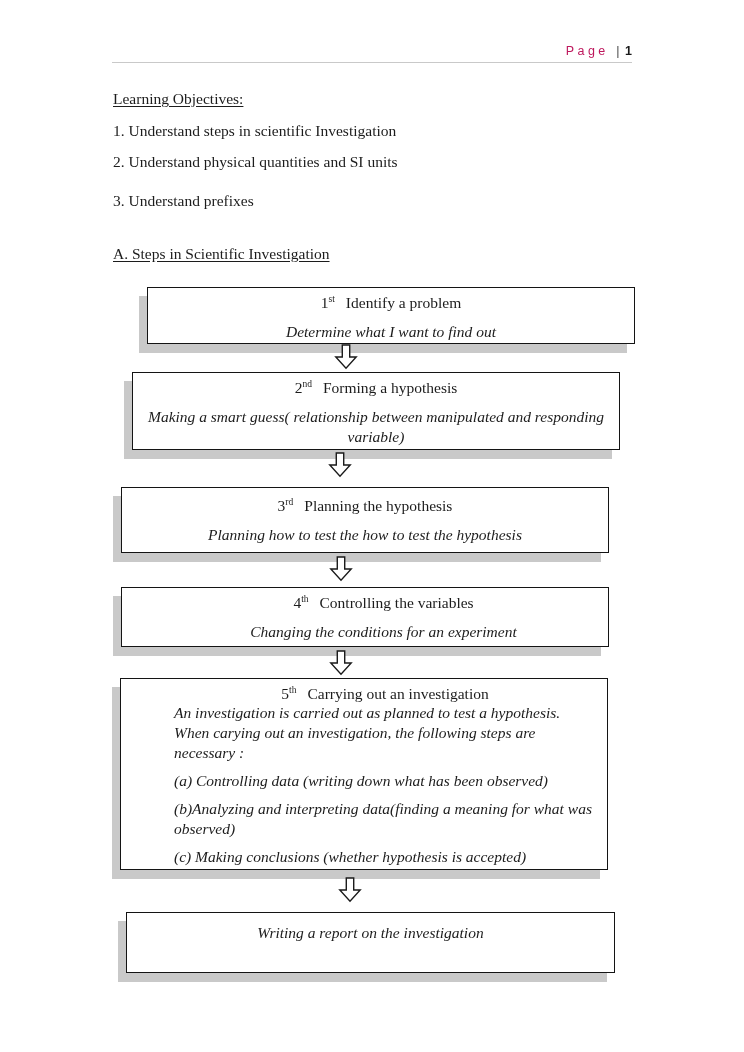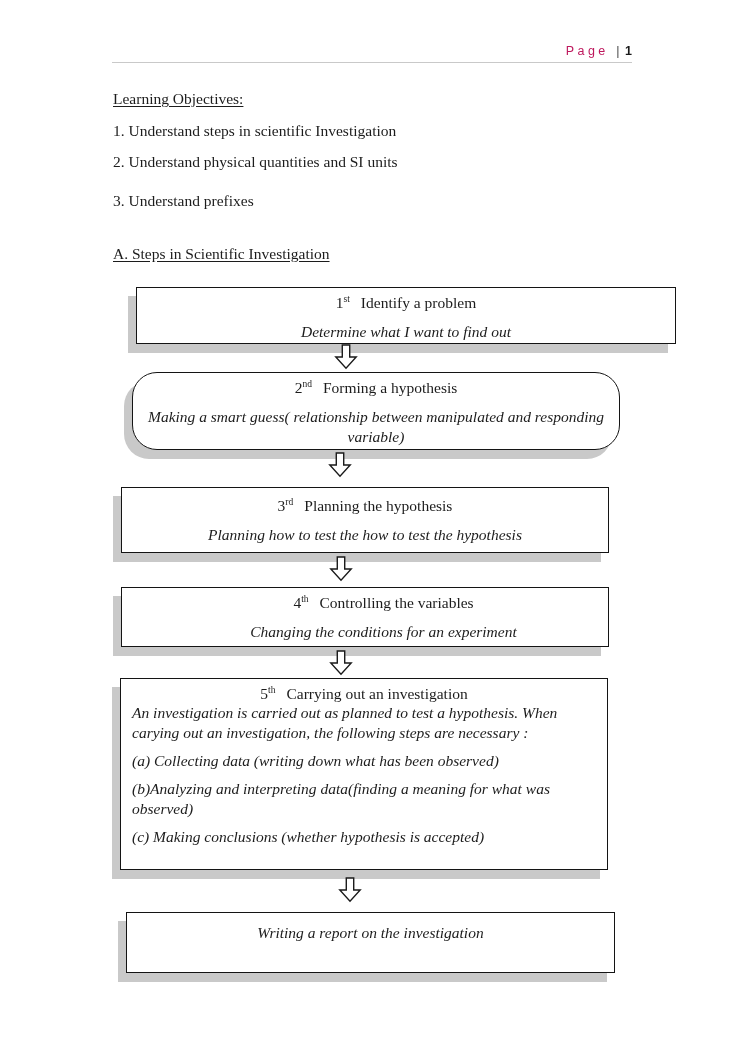--- a/index.html
+++ b/index.html
@@ -45,25 +45,25 @@
   
   .flowbox{
     position:absolute;
     box-sizing:border-box;
     background:#ffffff;
     border:1.5px solid #141414;
     box-shadow:-8px 9px 0 #c9c9c9;
     text-align:center;
     font-size:15.5px;
   }
-  .b1{left:136px;top:287px;width:540px;height:57px;}
-  .b2{left:132px;top:372px;width:488px;height:78px;border-radius:25px;}
+  .b1{left:147px;top:287px;width:488px;height:57px;}
+  .b2{left:132px;top:372px;width:488px;height:78px;}
   .b3{left:121px;top:487px;width:488px;height:66px;}
   .b4{left:121px;top:587px;width:488px;height:60px;padding-left:37px;}
-  .b5{left:120px;top:678px;width:488px;height:192px;}
+  .b5{left:120px;top:678px;width:488px;height:192px;padding-left:42px;}
   .b6{left:126px;top:912px;width:489px;height:61px;}
   .box-title{
     padding-top:6px;
     line-height:18px;
     font-style:normal;
   }
   .box-title sup{font-size:9.5px;line-height:0;}
   .step-title-label{margin-left:11px;}
   .box-desc{
     font-style:italic;
@@ -125,21 +125,21 @@
 
   <div class="flowbox b4">
     <div class="box-title"><span>4</span><sup>th</sup><span class="step-title-label">Controlling the variables</span></div>
     <div class="box-desc">Changing the conditions for an experiment</div>
   </div>
 
   <div class="flowbox b5">
     <div class="box-title"><span>5</span><sup>th</sup><span class="step-title-label">Carrying out an investigation</span></div>
     <div class="box-paras">
       <p>An investigation is carried out as planned to test a hypothesis. When carying out an investigation, the following steps are necessary :</p>
-      <p>(a) Collecting data (writing down what has been observed)</p>
+      <p>(a) Controlling data (writing down what has been observed)</p>
       <p>(b)Analyzing and interpreting data(finding a meaning for what was observed)</p>
       <p>(c) Making conclusions (whether hypothesis is accepted)</p>
     </div>
   </div>
 
   <div class="flowbox b6">
     <div class="box-desc">Writing a report on the investigation</div>
   </div>
 
   <svg class="arrow a1" viewBox="0 0 28 28">

